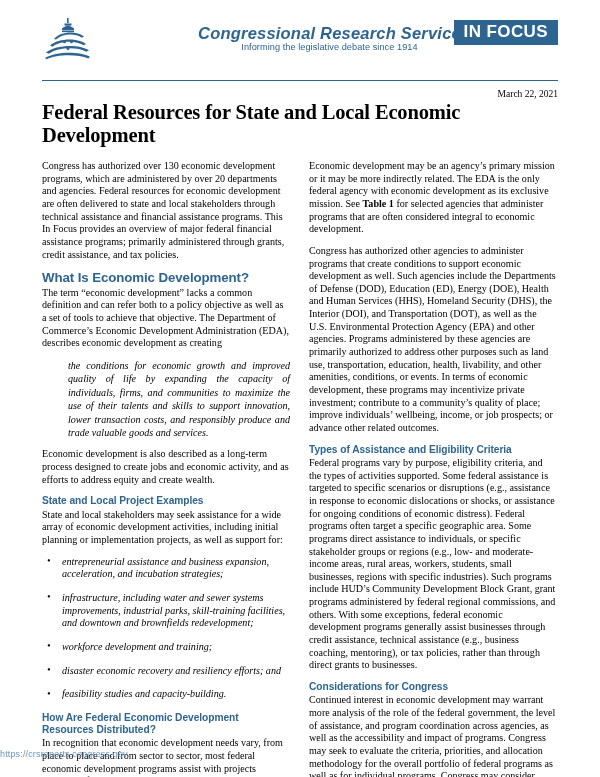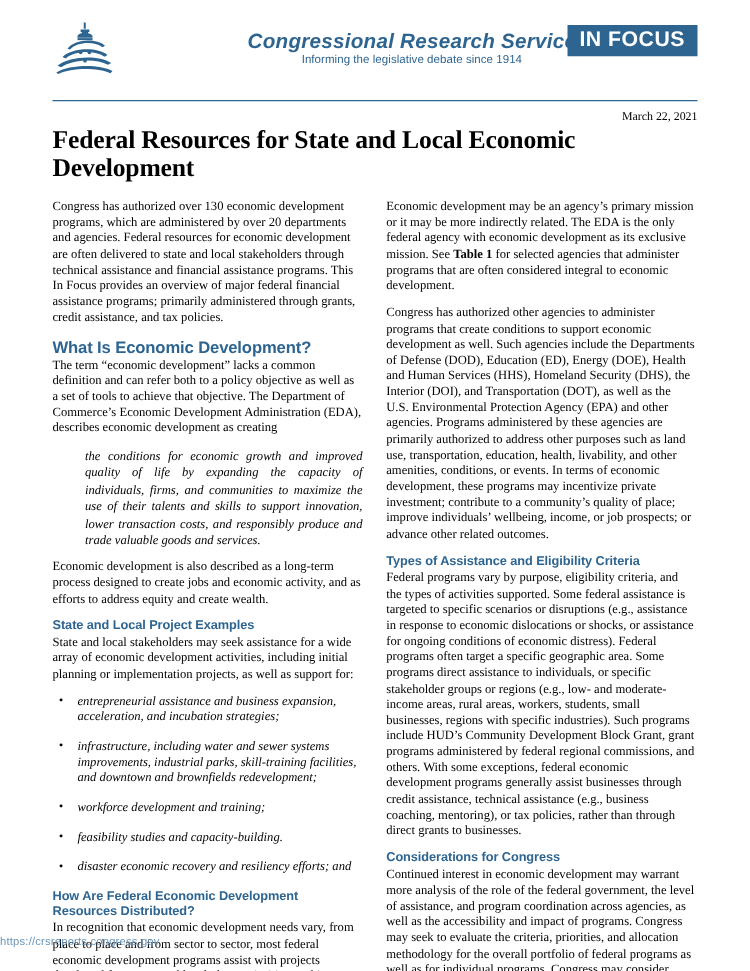--- a/index.html
+++ b/index.html
@@ -220,22 +220,22 @@
       <p>The term “economic development” lacks a common definition and can refer both to a policy objective as well as a set of tools to achieve that objective. The Department of Commerce’s Economic Development Administration (EDA), describes economic development as creating</p>
       <div class="blockquote">the conditions for economic growth and improved quality of life by expanding the capacity of individuals, firms, and communities to maximize the use of their talents and skills to support innovation, lower transaction costs, and responsibly produce and trade valuable goods and services.</div>
       <p>Economic development is also described as a long-term process designed to create jobs and economic activity, and as efforts to address equity and create wealth.</p>
 
       <div class="h3">State and Local Project Examples</div>
       <p>State and local stakeholders may seek assistance for a wide array of economic development activities, including initial planning or implementation projects, as well as support for:</p>
       <ul class="bullets">
         <li>entrepreneurial assistance and business expansion, acceleration, and incubation strategies;</li>
         <li>infrastructure, including water and sewer systems improvements, industrial parks, skill-training facilities, and downtown and brownfields redevelopment;</li>
         <li>workforce development and training;</li>
+        <li>disaster economic recovery and resiliency efforts; and</li>
         <li>feasibility studies and capacity-building.</li>
-        <li>disaster economic recovery and resiliency efforts; and</li>
       </ul>
 
       <div class="h3">How Are Federal Economic Development Resources Distributed?</div>
       <p>In recognition that economic development needs vary, from place to place and from sector to sector, most federal economic development programs assist with projects developed from state and local plans, priorities, and input. Programs may offer flexibility to state and local stakeholders so that they may address a range of challenges and opportunities—including strategies designed to respond to structural changes in the U.S. and regional economies.</p>
     </div>
 
     <div class="col">
       <p><span>Economic development may be an agency’s primary mission or it may be more indirectly related. The EDA is the only federal agency with economic development as its exclusive mission. See </span><b>Table 1</b><span> for selected agencies that administer programs that are often considered integral to economic development.</span></p>
 
       <p>Congress has authorized other agencies to administer programs that create conditions to support economic development as well. Such agencies include the Departments of Defense (DOD), Education (ED), Energy (DOE), Health and Human Services (HHS), Homeland Security (DHS), the Interior (DOI), and Transportation (DOT), as well as the U.S. Environmental Protection Agency (EPA) and other agencies. Programs administered by these agencies are primarily authorized to address other purposes such as land use, transportation, education, health, livability, and other amenities, conditions, or events. In terms of economic development, these programs may incentivize private investment; contribute to a community’s quality of place; improve individuals’ wellbeing, income, or job prospects; or advance other related outcomes.</p>

